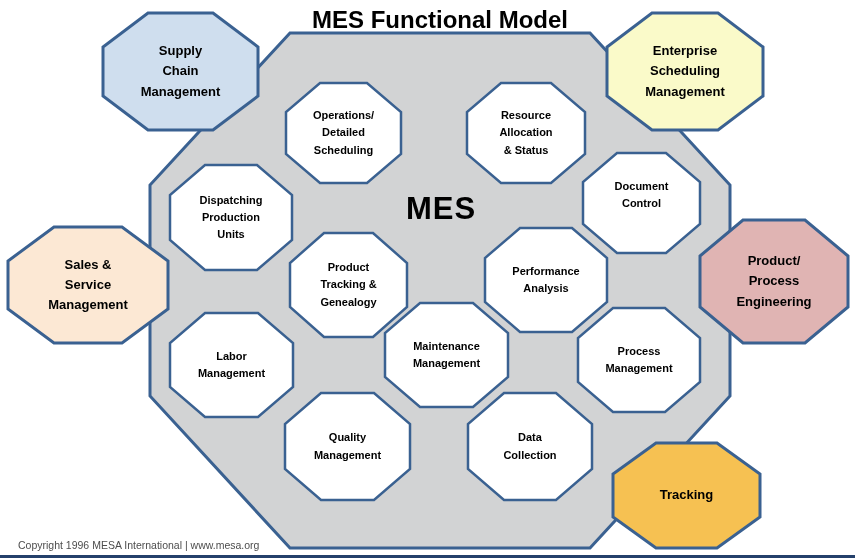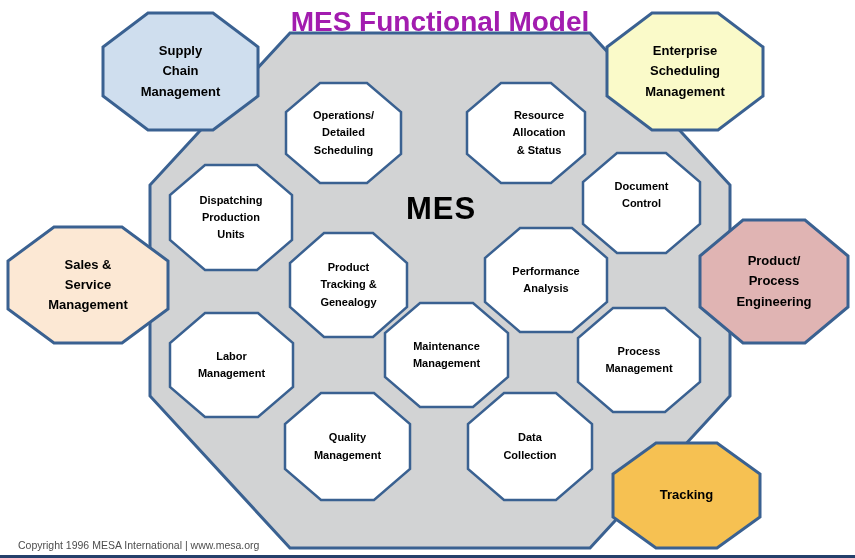--- a/index.html
+++ b/index.html
@@ -26,23 +26,23 @@
     white-space: pre-line;
     pointer-events: none;
     border-radius: 9px;
   }
   .ext-label { font-size: 13px; line-height: 1.55; }
   .int-label { font-size: 11px; line-height: 1.55; }
   .title {
     position: absolute;
     left: 240px; top: 6px; width: 400px;
     text-align: center;
-    font-size: 28px;
+    font-size: 24px;
     font-weight: bold;
-    color: #a21caf;
+    color: #000000;
   }
   .mes-label {
     position: absolute;
     left: 380px; top: 184px; width: 122px; height: 50px;
     display: flex; align-items: center; justify-content: center;
     font-size: 31px; font-weight: bold; color: #000;
     letter-spacing: 1px;
   }
   .copyright {
     position: absolute;
@@ -81,21 +81,21 @@
     <rect x="0" y="555" width="855" height="3" fill="#24406b"></rect>
   </svg>
 
   <div class="title">MES Functional Model</div>
 
   <div class="mes-label">MES</div>
 
   <div class="label int-label" style="left:286px;top:83px;width:115px;height:100px">Operations/
 Detailed
 Scheduling</div>
-  <div class="label int-label" style="left:480px;top:83px;width:118px;height:100px">Resource
+  <div class="label int-label" style="left:467px;top:83px;width:118px;height:100px">Resource
 Allocation
 &amp; Status</div>
   <div class="label int-label" style="left:170px;top:165px;width:122px;height:105px">Dispatching
 Production
 Units</div>
   <div class="label int-label" style="left:583px;top:153px;width:117px;height:84px">Document
 Control</div>
   <div class="label int-label" style="left:290px;top:233px;width:117px;height:104px">Product
 Tracking &amp;
 Genealogy</div>

